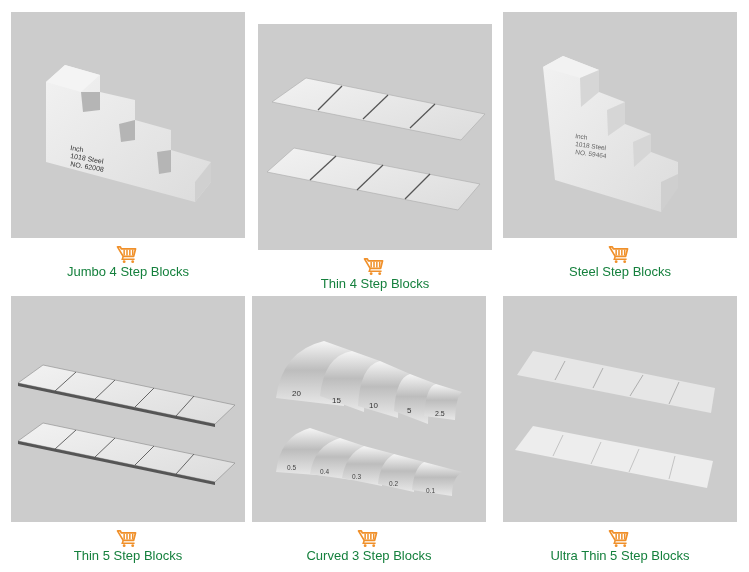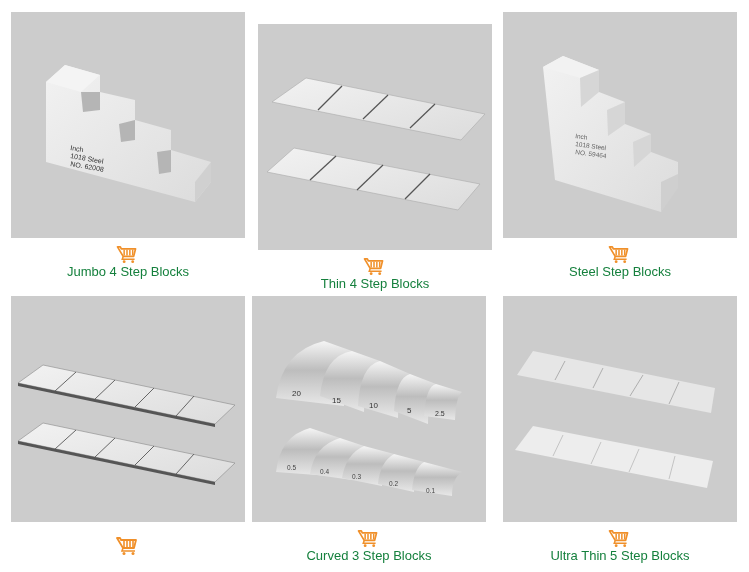--- a/index.html
+++ b/index.html
@@ -113,20 +113,21 @@
       <line x1="65" y1="134" x2="44" y2="153" stroke="#666"></line>
       <line x1="104" y1="142" x2="84" y2="161" stroke="#666"></line>
       <line x1="143" y1="150" x2="124" y2="169" stroke="#666"></line>
       <line x1="183" y1="158" x2="165" y2="178" stroke="#666"></line>
     </svg>
   </div>
   <div class="caption">
     <svg class="cart">
         <use href="#cart"></use>
       </svg>
+    <span>Thin 5 Step Blocks</span>
   </div>
 </div>
 
 <div class="card" style="left:252px;top:296px;">
   <div class="photo">
     <svg width="234" height="226">
       <path d="M24,102 Q30,55 72,45 L100,55 Q92,75 92,110 Z" fill="url(#curve)"></path>
       <path d="M68,100 Q72,60 100,55 L128,65 Q112,80 112,116 Z" fill="url(#curve)"></path>
       <path d="M106,110 Q108,70 128,65 L158,78 Q146,88 146,122 Z" fill="url(#curve)"></path>
       <path d="M142,115 Q144,82 158,78 L184,88 Q176,96 176,128 Z" fill="url(#curve)"></path>

